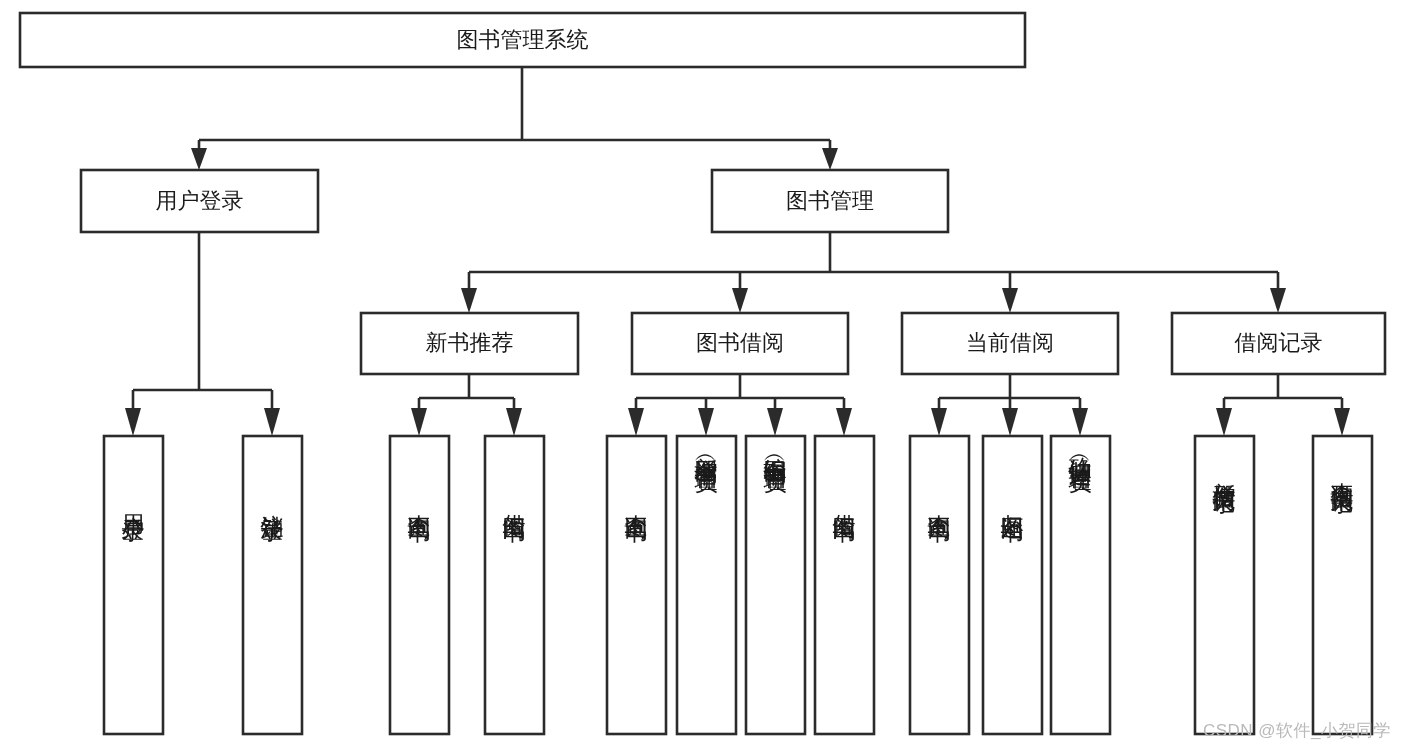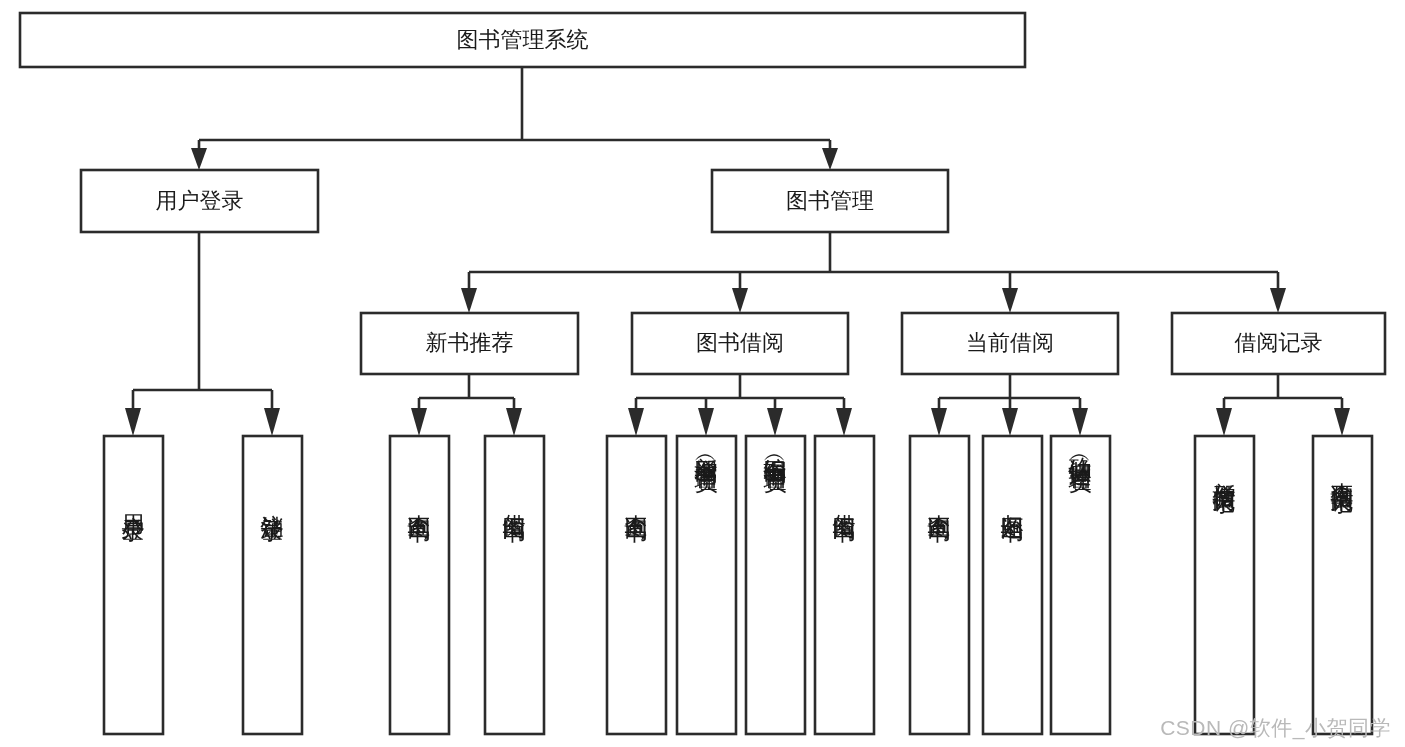--- a/index.html
+++ b/index.html
@@ -48,21 +48,21 @@
     fill: #1a1a1a;
     text-anchor: middle;
     writing-mode: vertical-rl;
     letter-spacing: 2px;
   }
   .watermark {
     position: absolute;
     right: 14px;
     bottom: 5px;
     font-family: "Liberation Sans", sans-serif;
-    font-size: 21px;
+    font-size: 17px;
     color: #b9b9b9;
     white-space: nowrap;
     user-select: none;
     letter-spacing: 0.5px;
   }
 </style>
 </head>
 <body>
 
 <svg id="diagram" viewBox="0 0 1405 747" xmlns="http://www.w3.org/2000/svg">

